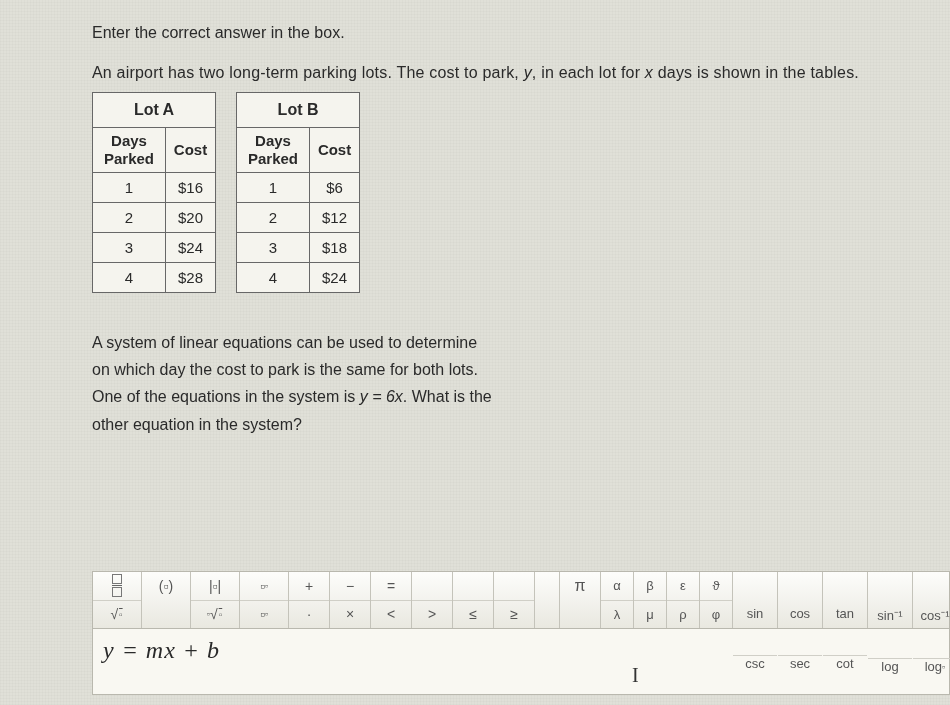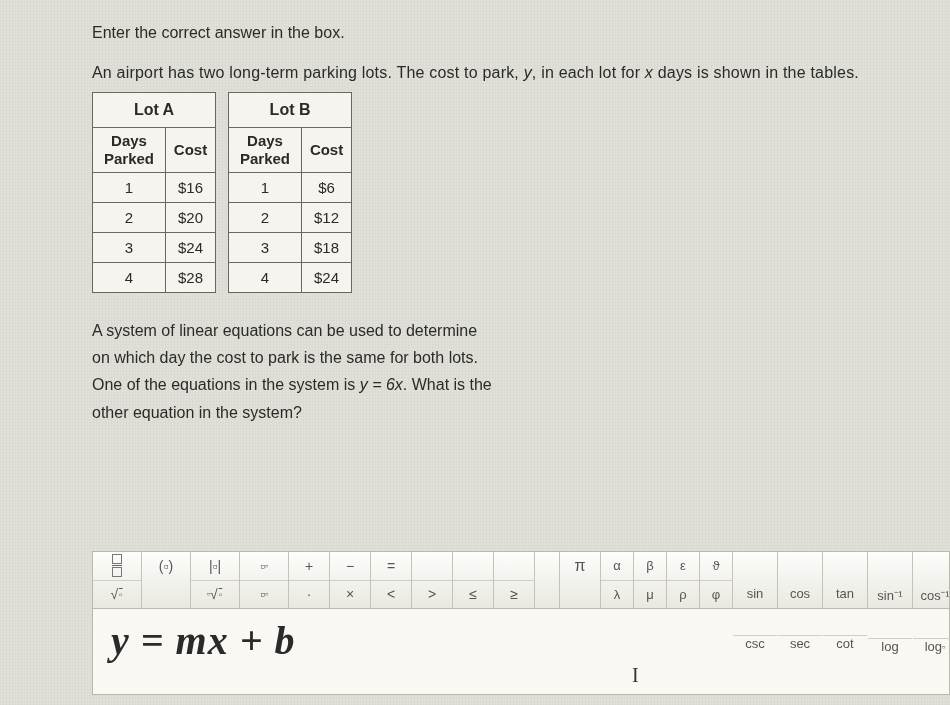--- a/index.html
+++ b/index.html
@@ -13,21 +13,21 @@
                       repeating-linear-gradient(90deg, rgba(0,0,0,0.02), rgba(0,0,0,0.02) 1px, transparent 1px, transparent 3px);
     color: #2a2a2a;
     font-size: 16px;
     overflow: hidden;
     box-sizing: border-box;
   }
   .content { padding: 24px 0 0 92px; }
   .instr { margin-bottom: 22px; }
   .prob { margin-bottom: 10px; letter-spacing: 0.2px;}
   .ital { font-style: italic; }
-  .tables { display: flex; gap: 12px; margin-bottom: 24px; align-items: flex-end;}
+  .tables { display: flex; gap: 20px; margin-bottom: 36px; align-items: flex-end;}
   table.lot {
     border-collapse: collapse;
     background: #f5f4ee;
   }
   table.lot th, table.lot td {
     border: 1px solid #676767;
     text-align: center;
     padding: 6px 12px;
     font-size: 15px;
     font-weight: normal;
@@ -71,26 +71,25 @@
   }
   .tb-cell + .tb-cell { border-top: 1px solid #d0cfc7; }
   .tb-wide .tb-cell { min-width: 40px; }
   .tb-greek .tb-cell { min-width: 24px; font-size: 13px;}
   .pi-cell { min-width: 30px; font-size: 16px; }
   .fn { font-size: 13px; min-width: 36px; margin-top: 34px; }
   .answer-box {
     background: #f9f8f2;
     border: 1px solid #b9b8ae;
     border-top: none;
-    padding: 8px 10px 30px 18px;
-    font-size: 40px;
+    padding: 8px 10px 30px 10px;
+    font-size: 24px;
     font-style: italic;
     font-family: 'Times New Roman', serif;
     letter-spacing: 1px;
-    font-weight: bold;
   }
   .cursor-i {
     position: absolute;
     bottom: 8px;
     left: 540px;
     font-family: 'Times New Roman', serif;
     font-size: 20px;
     color: #333;
     font-style: normal;
     user-select: none;

